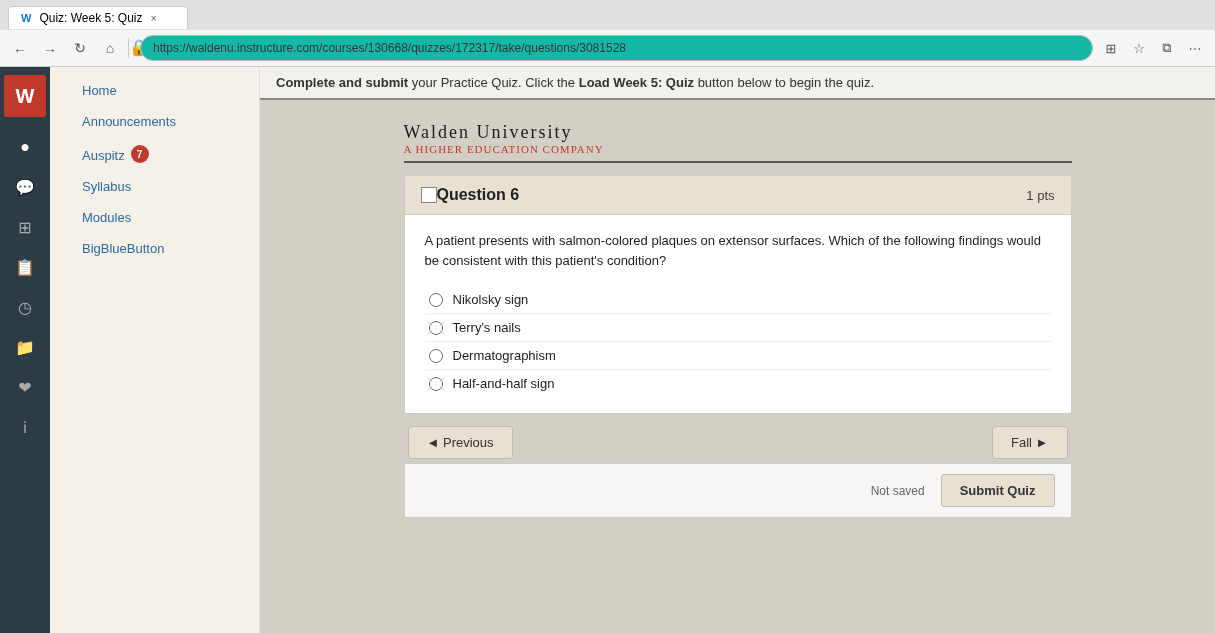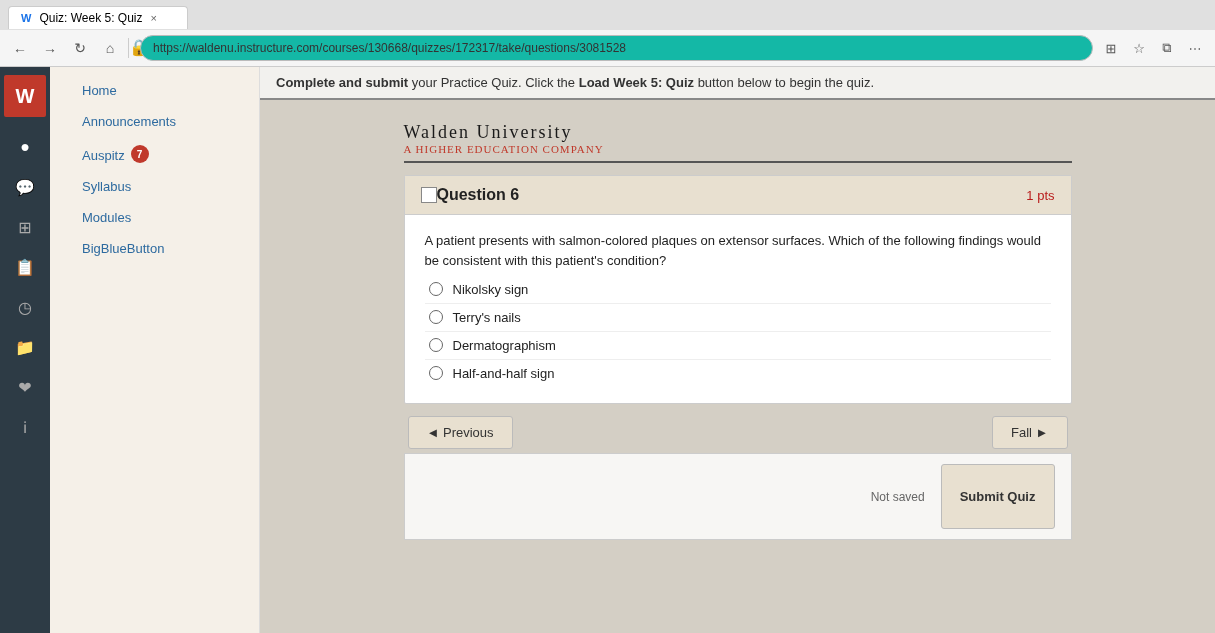--- a/index.html
+++ b/index.html
@@ -219,34 +219,34 @@
       cursor: pointer;
     }
     .question-title {
       font-size: 16px;
       font-weight: bold;
       color: #222;
       flex: 1;
     }
     .question-pts {
       font-size: 13px;
-      color: #b91c1c;
+      color: #404040;
     }
     .question-body {
       padding: 16px 20px;
     }
     .question-text {
       font-size: 13px;
       color: #222;
-      margin-bottom: 6px;
+      margin-bottom: 16px;
       line-height: 1.5;
     }
     .answer-option {
       display: flex;
-      align-items: flex-start;
+      align-items: center;
       gap: 10px;
       padding: 6px 4px;
       cursor: pointer;
       border-bottom: 1px solid #eee;
     }
     .answer-option:last-child { border-bottom: none; }
     .answer-radio {
       width: 14px; height: 14px;
       border-radius: 50%;
       border: 1.5px solid #666;
@@ -289,21 +289,21 @@
     }
     .not-saved {
       font-size: 12px;
       color: #666;
       margin-left: 16px;
     }
     .submit-btn {
       background: #e8e0d0;
       border: 1px solid #bbb;
       border-radius: 3px;
-      padding: 24px 18px;
+      padding: 8px 18px;
       font-size: 13px;
       cursor: pointer;
       color: #333;
       font-weight: bold;
     }
   </style>
 </head>
 <body>
 
 <div class="browser-chrome">

